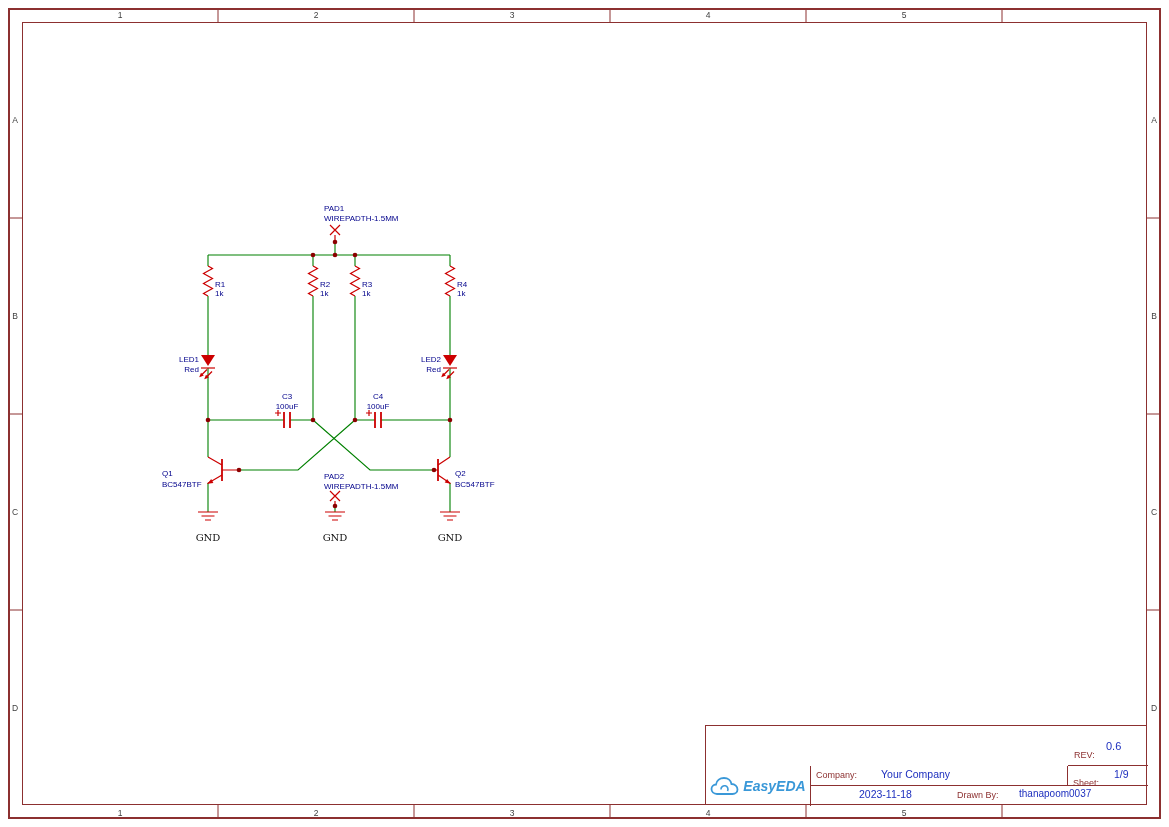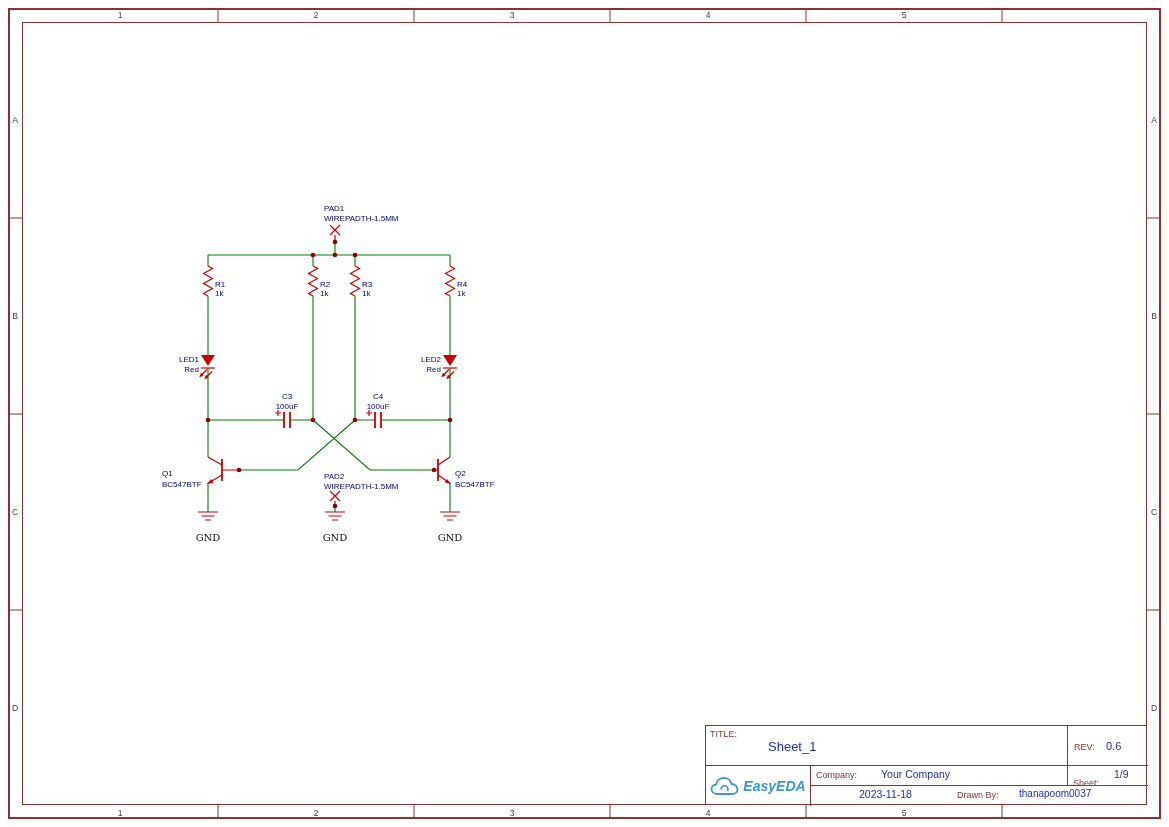--- a/index.html
+++ b/index.html
@@ -206,27 +206,23 @@
       <circle class="dot" cx="355" cy="420" r="2.3"></circle>
       <circle class="dot" cx="450" cy="420" r="2.3"></circle>
       <circle class="dot" cx="239" cy="470" r="2.3"></circle>
       <circle class="dot" cx="434" cy="470" r="2.3"></circle>
       <circle class="dot" cx="335" cy="506" r="2.3"></circle>
     </g>
   </svg>
 
   <div class="tb">
 
-    <div class="tb-cell br bb" style="left:0;top:0;width:362px;height:40px;">
-      <span class="tb-lab" style="left:4px;top:3px;">TITLE:</span>
-      <span class="tb-val" style="left:62px;top:13px;font-size:13px;">Sheet_1</span>
-    </div>
 
     <div class="tb-cell bb" style="left:362px;top:0;width:80px;height:40px;">
-      <span class="tb-lab" style="left:6px;top:16px;">REV:</span>
+      <span class="tb-lab" style="left:6px;top:24px;">REV:</span>
       <span class="tb-val" style="left:38px;top:14px;font-size:11px;">0.6</span>
     </div>
 
     <div class="tb-cell br bb" style="left:105px;top:40px;width:257px;height:20px;">
       <span class="tb-lab" style="left:5px;top:4px;">Company:</span>
       <span class="tb-val" style="left:70px;top:2px;font-size:10.5px;">Your Company</span>
     </div>
 
     <div class="tb-cell br" style="left:0;top:40px;width:105px;height:40px;">
       <div class="logo-wrap">

